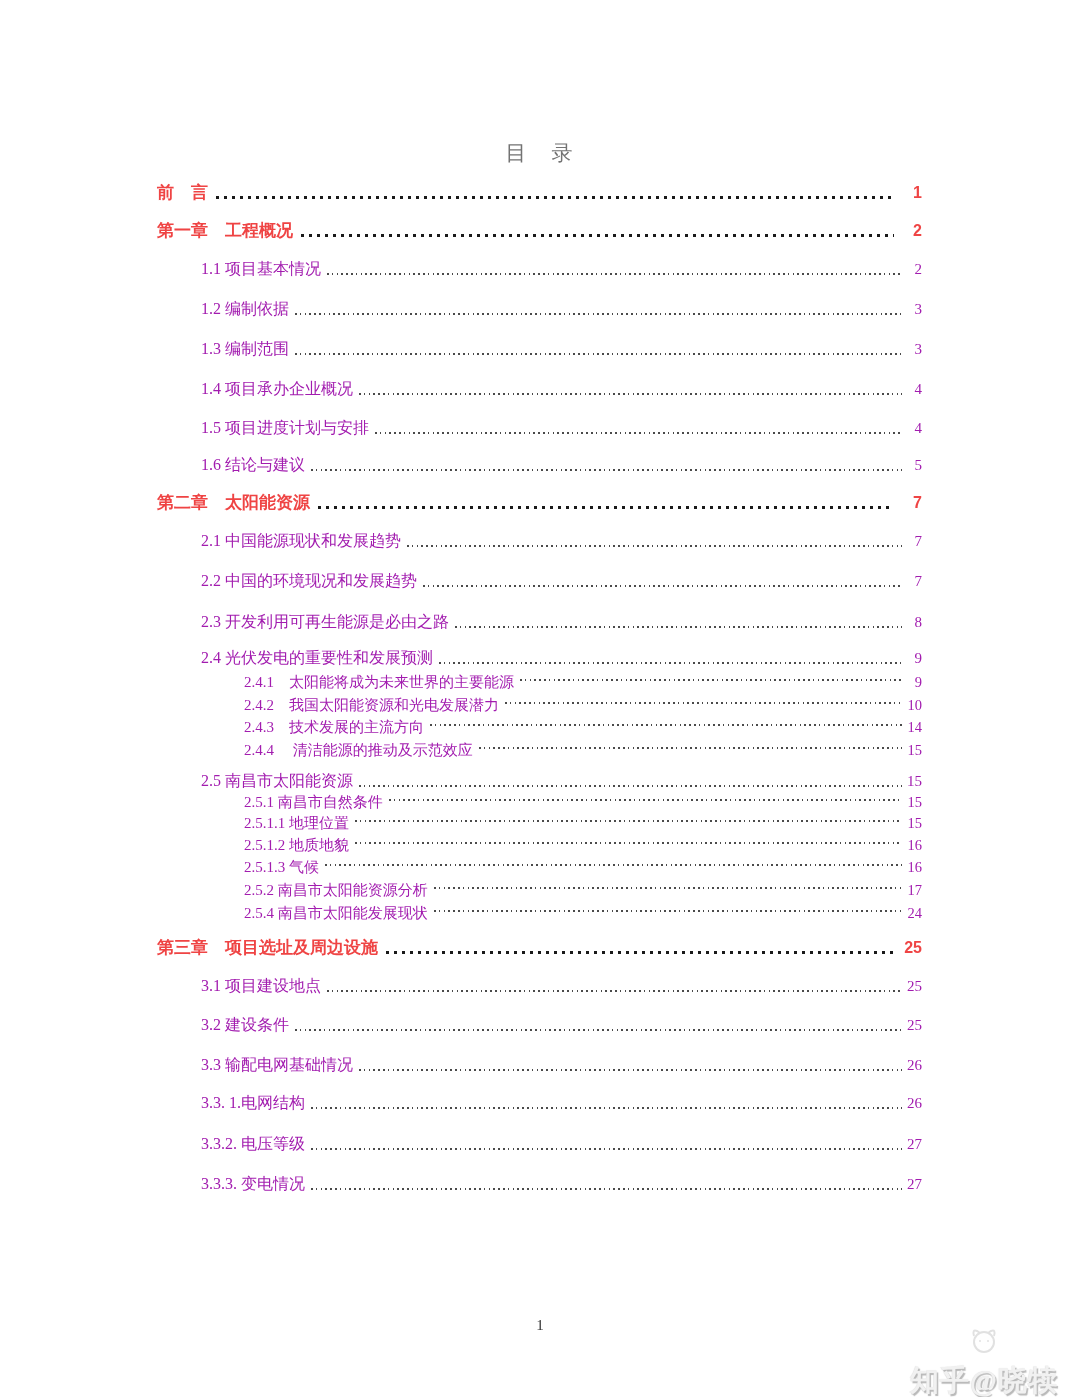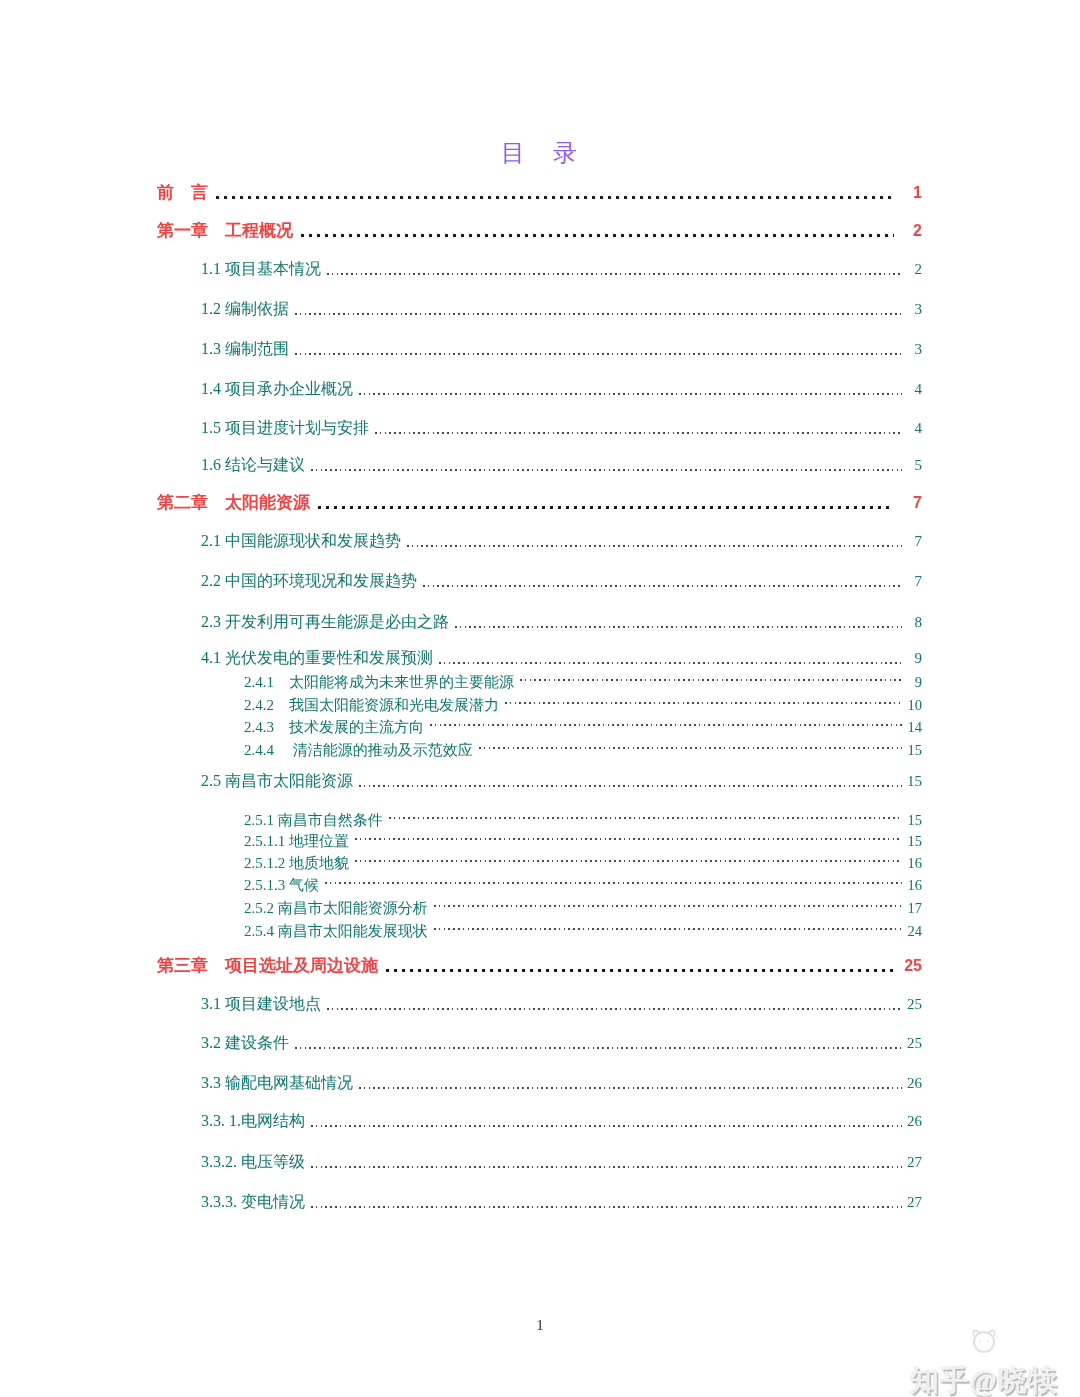--- a/index.html
+++ b/index.html
@@ -8,31 +8,31 @@
     width:1080px;height:1397px;
     margin:0 auto;
     background:#ffffff;
     font-family:"Liberation Serif","DejaVu Serif",serif;
     color:#2a2a2a;
     overflow:hidden;
   }
   .doc-title{
     position:absolute;top:141px;left:0;width:100%;
     text-align:center;
-    font-size:24px;line-height:24px;
+    font-size:21px;line-height:24px;
     letter-spacing:2px;
-    color:#8b5cf6;
+    color:#737373;
     font-weight:500;
   }
   .toc{
     position:absolute;top:183px;left:157px;width:765px;
   }
   .row{
     display:flex;align-items:flex-end;
-    line-height:20px;font-size:16px;color:#0f766e;
+    line-height:20px;font-size:16px;color:#a21caf;
   }
   .row .label{white-space:nowrap;}
   .row .leader{
     flex:1;height:2px;
     margin:0 2px 4px 6px;
     background-image:repeating-linear-gradient(to right,#4a4a4a 0,#4a4a4a 1.6px,transparent 1.6px,transparent 4.8px);
   }
   .row .pagenum{white-space:nowrap;min-width:18px;text-align:right;font-size:15px;}
   .row.chapter{
     font-family:"Liberation Sans","DejaVu Sans",sans-serif;
@@ -137,21 +137,21 @@
       <span class="pagenum">7</span>
     </div>
 
     <div class="row l1" style="margin-top:21px">
       <span class="label">2.3 开发利用可再生能源是必由之路</span>
       <span class="leader"></span>
       <span class="pagenum">8</span>
     </div>
 
     <div class="row l1" style="margin-top:16px">
-      <span class="label">4.1 光伏发电的重要性和发展预测</span>
+      <span class="label">2.4 光伏发电的重要性和发展预测</span>
       <span class="leader"></span>
       <span class="pagenum">9</span>
     </div>
 
     <div class="row l2" style="margin-top:4px">
       <span class="label">2.4.1　太阳能将成为未来世界的主要能源</span>
       <span class="leader"></span>
       <span class="pagenum">9</span>
     </div>
 
@@ -172,21 +172,21 @@
       <span class="leader"></span>
       <span class="pagenum">15</span>
     </div>
 
     <div class="row l1" style="margin-top:11px">
       <span class="label">2.5 南昌市太阳能资源</span>
       <span class="leader"></span>
       <span class="pagenum">15</span>
     </div>
 
-    <div class="row l2" style="margin-top:19px">
+    <div class="row l2" style="margin-top:1px">
       <span class="label">2.5.1 南昌市自然条件</span>
       <span class="leader"></span>
       <span class="pagenum">15</span>
     </div>
 
     <div class="row l2" style="margin-top:1px">
       <span class="label">2.5.1.1 地理位置</span>
       <span class="leader"></span>
       <span class="pagenum">15</span>
     </div>

